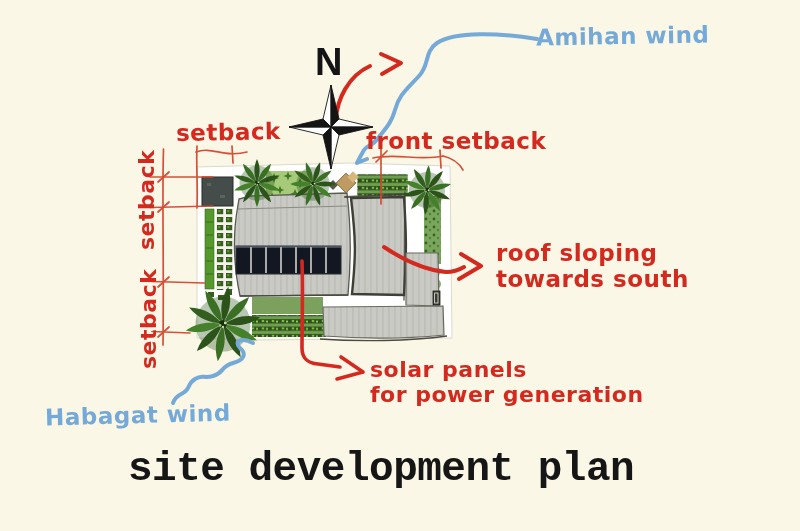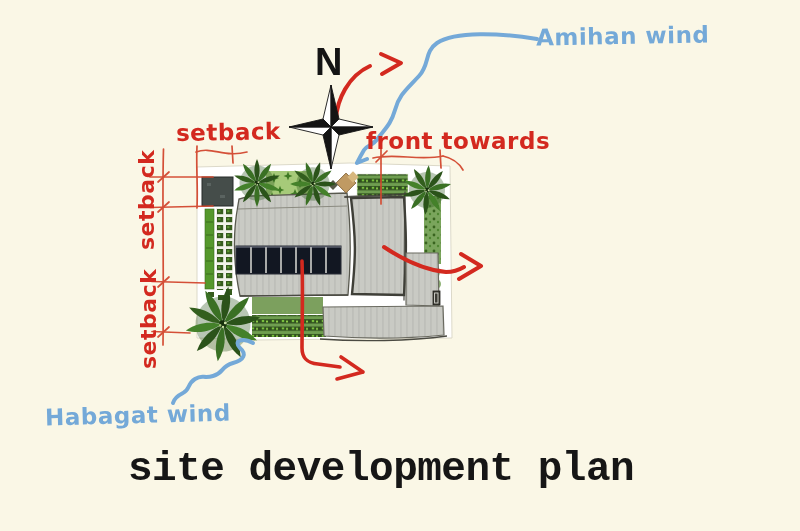--- a/index.html
+++ b/index.html
@@ -208,24 +208,28 @@
   </svg>
 
   <div class="north" style="left:315px;top:41px;">N</div>
 
   <div class="label red" style="left:176px;top:119px;font-size:23px;transform:rotate(-1deg);">setback</div>
 
   <div class="label red vert" style="left:134px;top:250px;font-size:22px;">setback</div>
 
   <div class="label red vert" style="left:136px;top:369px;font-size:22px;">setback</div>
 
-  <div class="label red" style="left:366px;top:128px;font-size:23px;">front towards</div>
+  <div class="label red" style="left:366px;top:128px;font-size:23px;">front setback</div>
 
 
   <div class="label blue" style="left:536px;top:23px;font-size:23px;transform:rotate(-1deg);">Amihan wind</div>
 
-
+  <div class="label red" style="left:496px;top:240px;font-size:23px;">roof sloping
+towards south</div>
+
+  <div class="label red" style="left:370px;top:357px;font-size:22px;">solar panels
+for power generation</div>
 
   <div class="label blue" style="left:45px;top:402px;font-size:23px;transform:rotate(-1.5deg);">Habagat wind</div>
 
   <div class="title" style="left:128px;top:446px;">site development plan</div>
 
 </div>
 
 </body></html>

